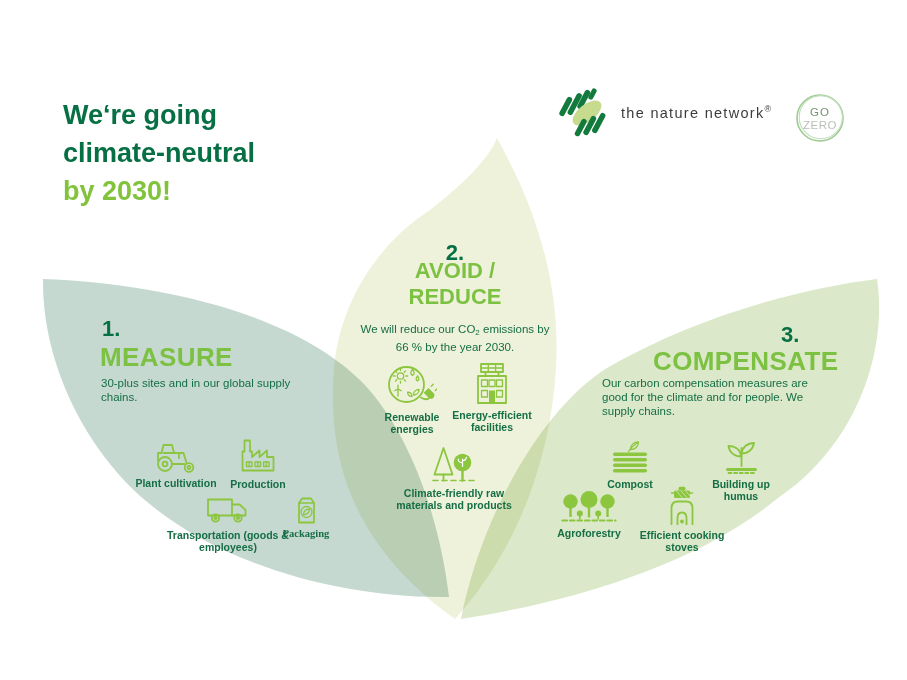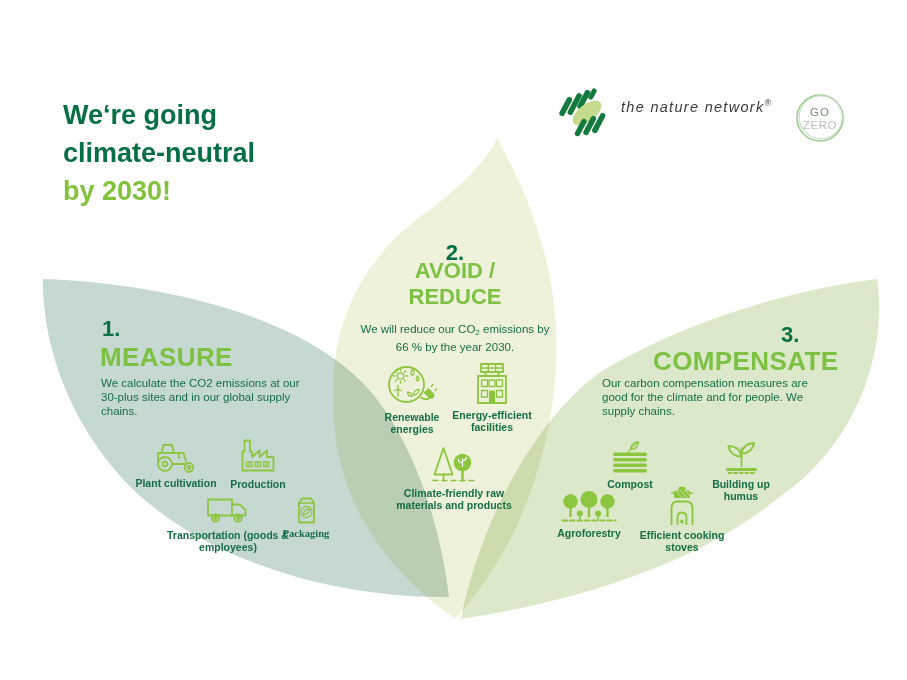--- a/index.html
+++ b/index.html
@@ -7,21 +7,21 @@
     position:relative;width:907px;height:680px;background:#ffffff;overflow:hidden;
     font-family:"Liberation Sans", sans-serif;
   }
   .leaves{position:absolute;left:0;top:0;width:907px;height:680px;}
   .leaf{mix-blend-mode:multiply;}
 
   .title{position:absolute;left:63px;top:96px;font-size:27px;line-height:38px;font-weight:bold;}
   .t-dark{color:#066f43;}
   .t-light{color:#82c33c;}
 
-  .wordmark{position:absolute;left:621px;top:98px;font-size:14.5px;letter-spacing:1.3px;color:#3c3c3b;font-style:italic;}
+  .wordmark{position:absolute;left:621px;top:104px;font-size:14.5px;letter-spacing:1.3px;color:#3c3c3b;}
   .wordmark sup{font-size:9px;letter-spacing:0;}
 
   .num{position:absolute;font-size:22px;font-weight:bold;color:#066f43;}
   .bighead{position:absolute;font-size:26px;font-weight:bold;color:#7cc142;letter-spacing:0.4px;}
   .para{position:absolute;font-size:11.5px;line-height:14px;color:#156e45;}
   .centered{text-align:center;}
   .sec2head{position:absolute;text-align:center;font-size:22px;line-height:26px;font-weight:bold;color:#7cc142;}
   .sub2{font-size:8px;vertical-align:-2px;}
 
   .item{position:absolute;display:flex;flex-direction:column;align-items:center;}
@@ -72,21 +72,20 @@
   <svg style="position:absolute;left:791px;top:89px;" width="58" height="58" viewBox="0 0 58 58">
     <circle cx="29" cy="29" r="23" fill="none" stroke="#9ecb92" stroke-width="1.6"></circle>
     <circle cx="29.8" cy="28.2" r="21.6" fill="none" stroke="#c2ddbb" stroke-width="1.1"></circle>
     <text x="29" y="26.5" text-anchor="middle" font-size="11.5" letter-spacing="1" fill="#74956f">GO</text>
     <text x="29" y="40" text-anchor="middle" font-size="11.5" letter-spacing="0.5" fill="#b9c0b8">ZERO</text>
   </svg>
 
   <div class="num" style="left:102px;top:316px;">1.</div>
   <div class="bighead" style="left:100px;top:342px;">MEASURE</div>
   <div class="para" style="left:101px;top:376px;">
-    <div>We calculate the CO2 emissions at our</div>
     <div>30-plus sites and in our global supply</div>
     <div>chains.</div>
   </div>
 
   <div class="item" style="left:121px;top:439px;width:110px;">
     <svg class="ic" width="44" height="34" viewBox="0 0 44 34">
       <path d="M4 22 V14 H7.5 L9.5 6 H18 L20 14 H25 V19"></path>
       <path d="M9.5 14 H20"></path>
       <path d="M25 14 H29.5 L32.5 24"></path>
       <path d="M18 25 H30.5"></path>

